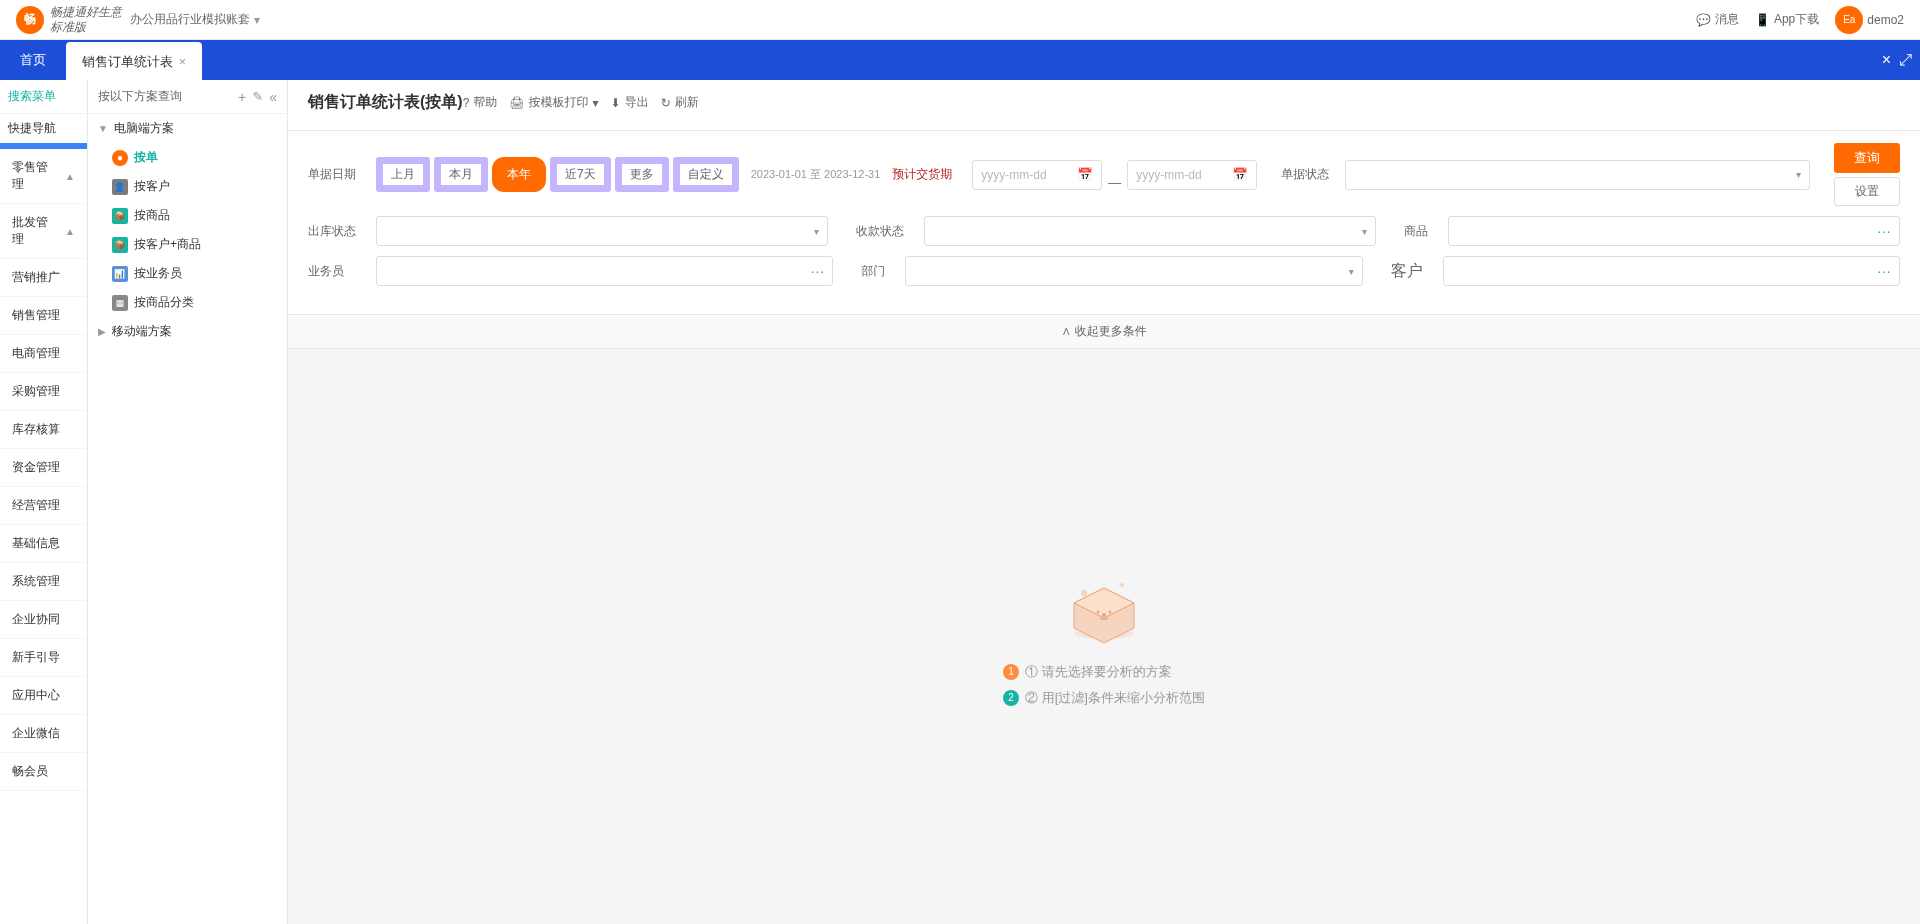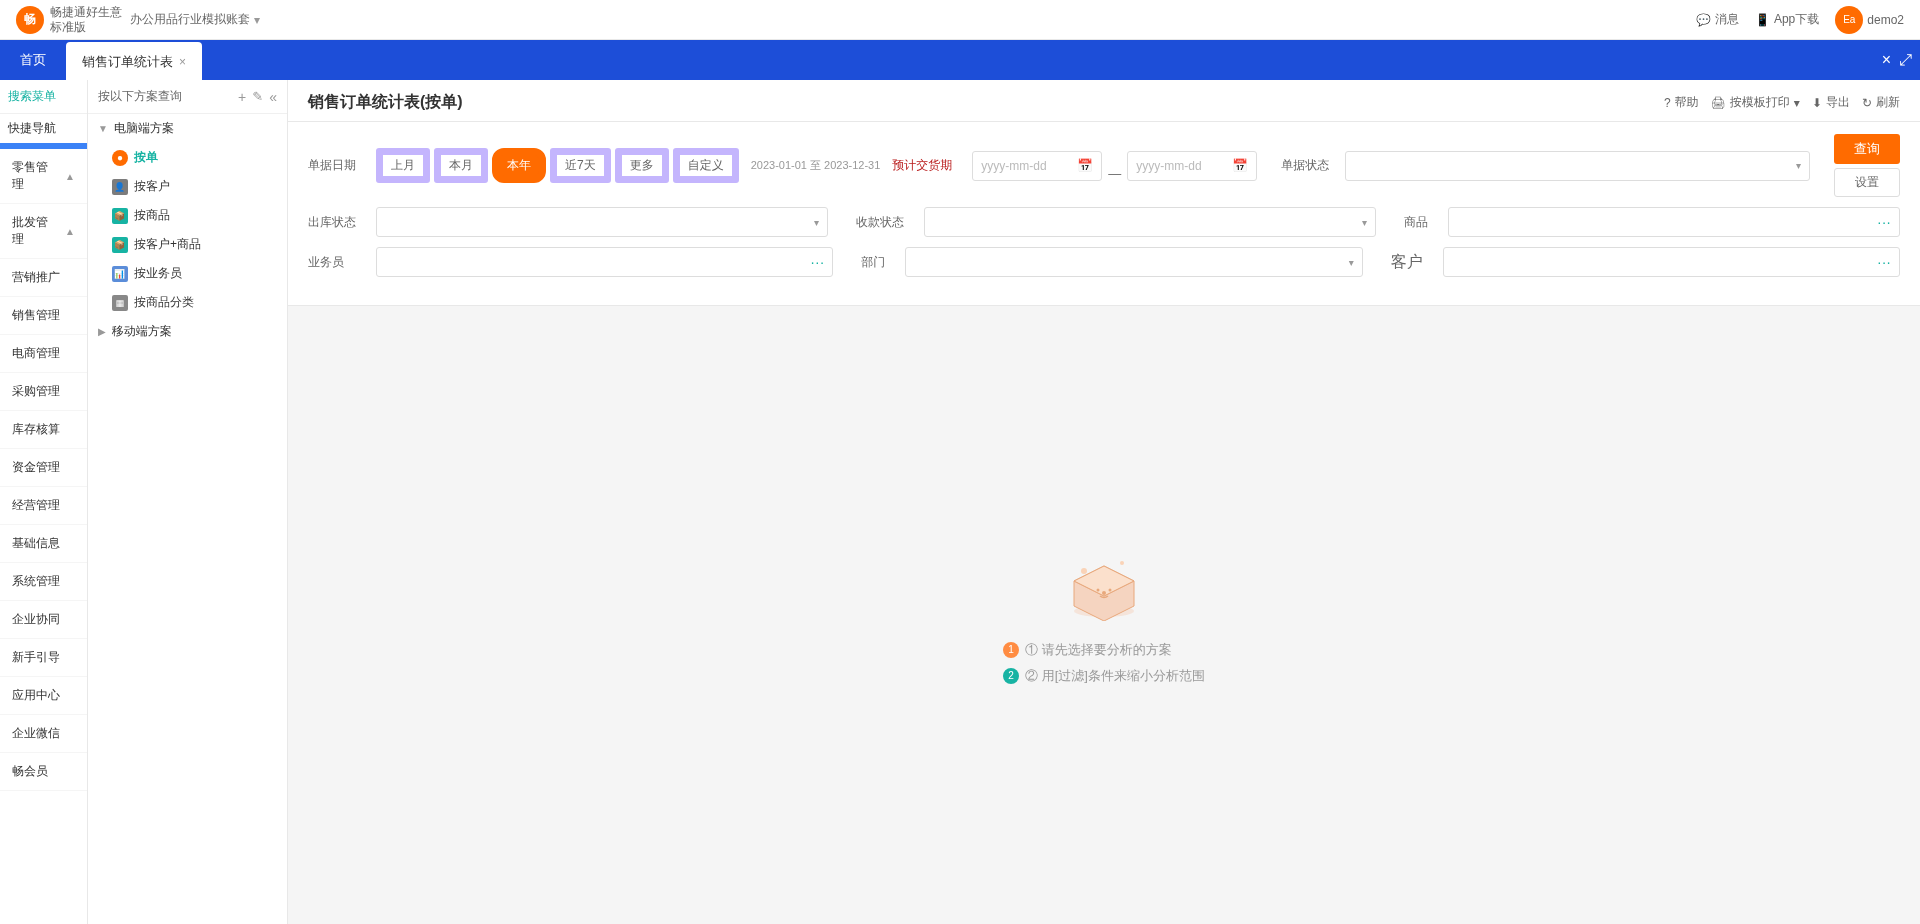--- a/index.html
+++ b/index.html
@@ -11,21 +11,21 @@
       background: #fff;
       display: flex;
       align-items: center;
       padding: 0 16px;
       border-bottom: 1px solid #e8e8e8;
       justify-content: space-between;
     }
     .top-header-left { display: flex; align-items: center; gap: 8px; }
     .logo-area { display: flex; align-items: center; gap: 6px; }
     .logo-icon { width: 28px; height: 28px; background: #ff6b00; border-radius: 50%; display: flex; align-items: center; justify-content: center; color: white; font-size: 12px; font-weight: bold; }
-    .logo-text { font-size: 12px; color: #666; line-height: 1.2; }
+    .logo-text { font-size: 12px; color: #666; line-height: 1.2; font-style: italic; }
     .breadcrumb-nav { font-size: 12px; color: #666; display: flex; align-items: center; gap: 4px; }
     .breadcrumb-dropdown { cursor: pointer; color: #999; }
     .top-header-right { display: flex; align-items: center; gap: 16px; }
     .top-header-icon { display: flex; align-items: center; gap: 4px; color: #666; font-size: 12px; cursor: pointer; }
     .avatar { width: 28px; height: 28px; border-radius: 50%; background: #ff6b00; display: flex; align-items: center; justify-content: center; color: white; font-size: 11px; overflow: hidden; }
 
     
     .tab-bar {
       height: 40px;
       background: #1d4ed8;
@@ -124,26 +124,25 @@
     
     .content-area {
       flex: 1;
       display: flex;
       flex-direction: column;
       overflow: hidden;
     }
 
     
     .page-header {
-      padding: 12px 20px 8px;
+      padding: 12px 20px 17px;
       background: #fff;
       border-bottom: 1px solid #e8e8e8;
       display: flex;
       align-items: center;
-      justify-content: space-between;
     }
     .page-title { font-size: 16px; font-weight: bold; color: #333; }
     .page-actions { display: flex; align-items: center; gap: 12px; }
     .action-btn { display: flex; align-items: center; gap: 4px; font-size: 12px; color: #666; cursor: pointer; }
 
     
     .filter-area {
       background: #fff;
       padding: 12px 20px;
       border-bottom: 1px solid #e8e8e8;
@@ -501,20 +500,23 @@
           <span class="filter-select-arrow">▾</span>
         </div>
         <span style="margin-left:16px; margin-right:8px; font-size:16px; color:#666; white-space:nowrap;">客户</span>
         <div class="filter-select" style="flex:1;">
           <span></span>
           <span class="filter-dots">···</span>
         </div>
       </div>
     </div>
 
+    <div class="collapse-bar">
+      <span>∧ 收起更多条件</span>
+    </div>
 
     <div class="empty-state">
       <div class="empty-icon">
         
         <svg width="100" height="80" viewBox="0 0 100 80">
           <ellipse cx="50" cy="70" rx="30" ry="6" fill="#f5d4c0" opacity="0.5"></ellipse>
           <polygon points="20,40 50,25 80,40 80,65 50,80 20,65" fill="#f5d4c0" stroke="#e8a87c" stroke-width="1"></polygon>
           <polygon points="20,40 50,55 80,40" fill="#f0c4a0" stroke="#e8a87c" stroke-width="1"></polygon>
           <polygon points="50,25 80,40 50,55 20,40" fill="#fbe0cc" stroke="#e8a87c" stroke-width="1"></polygon>
 

